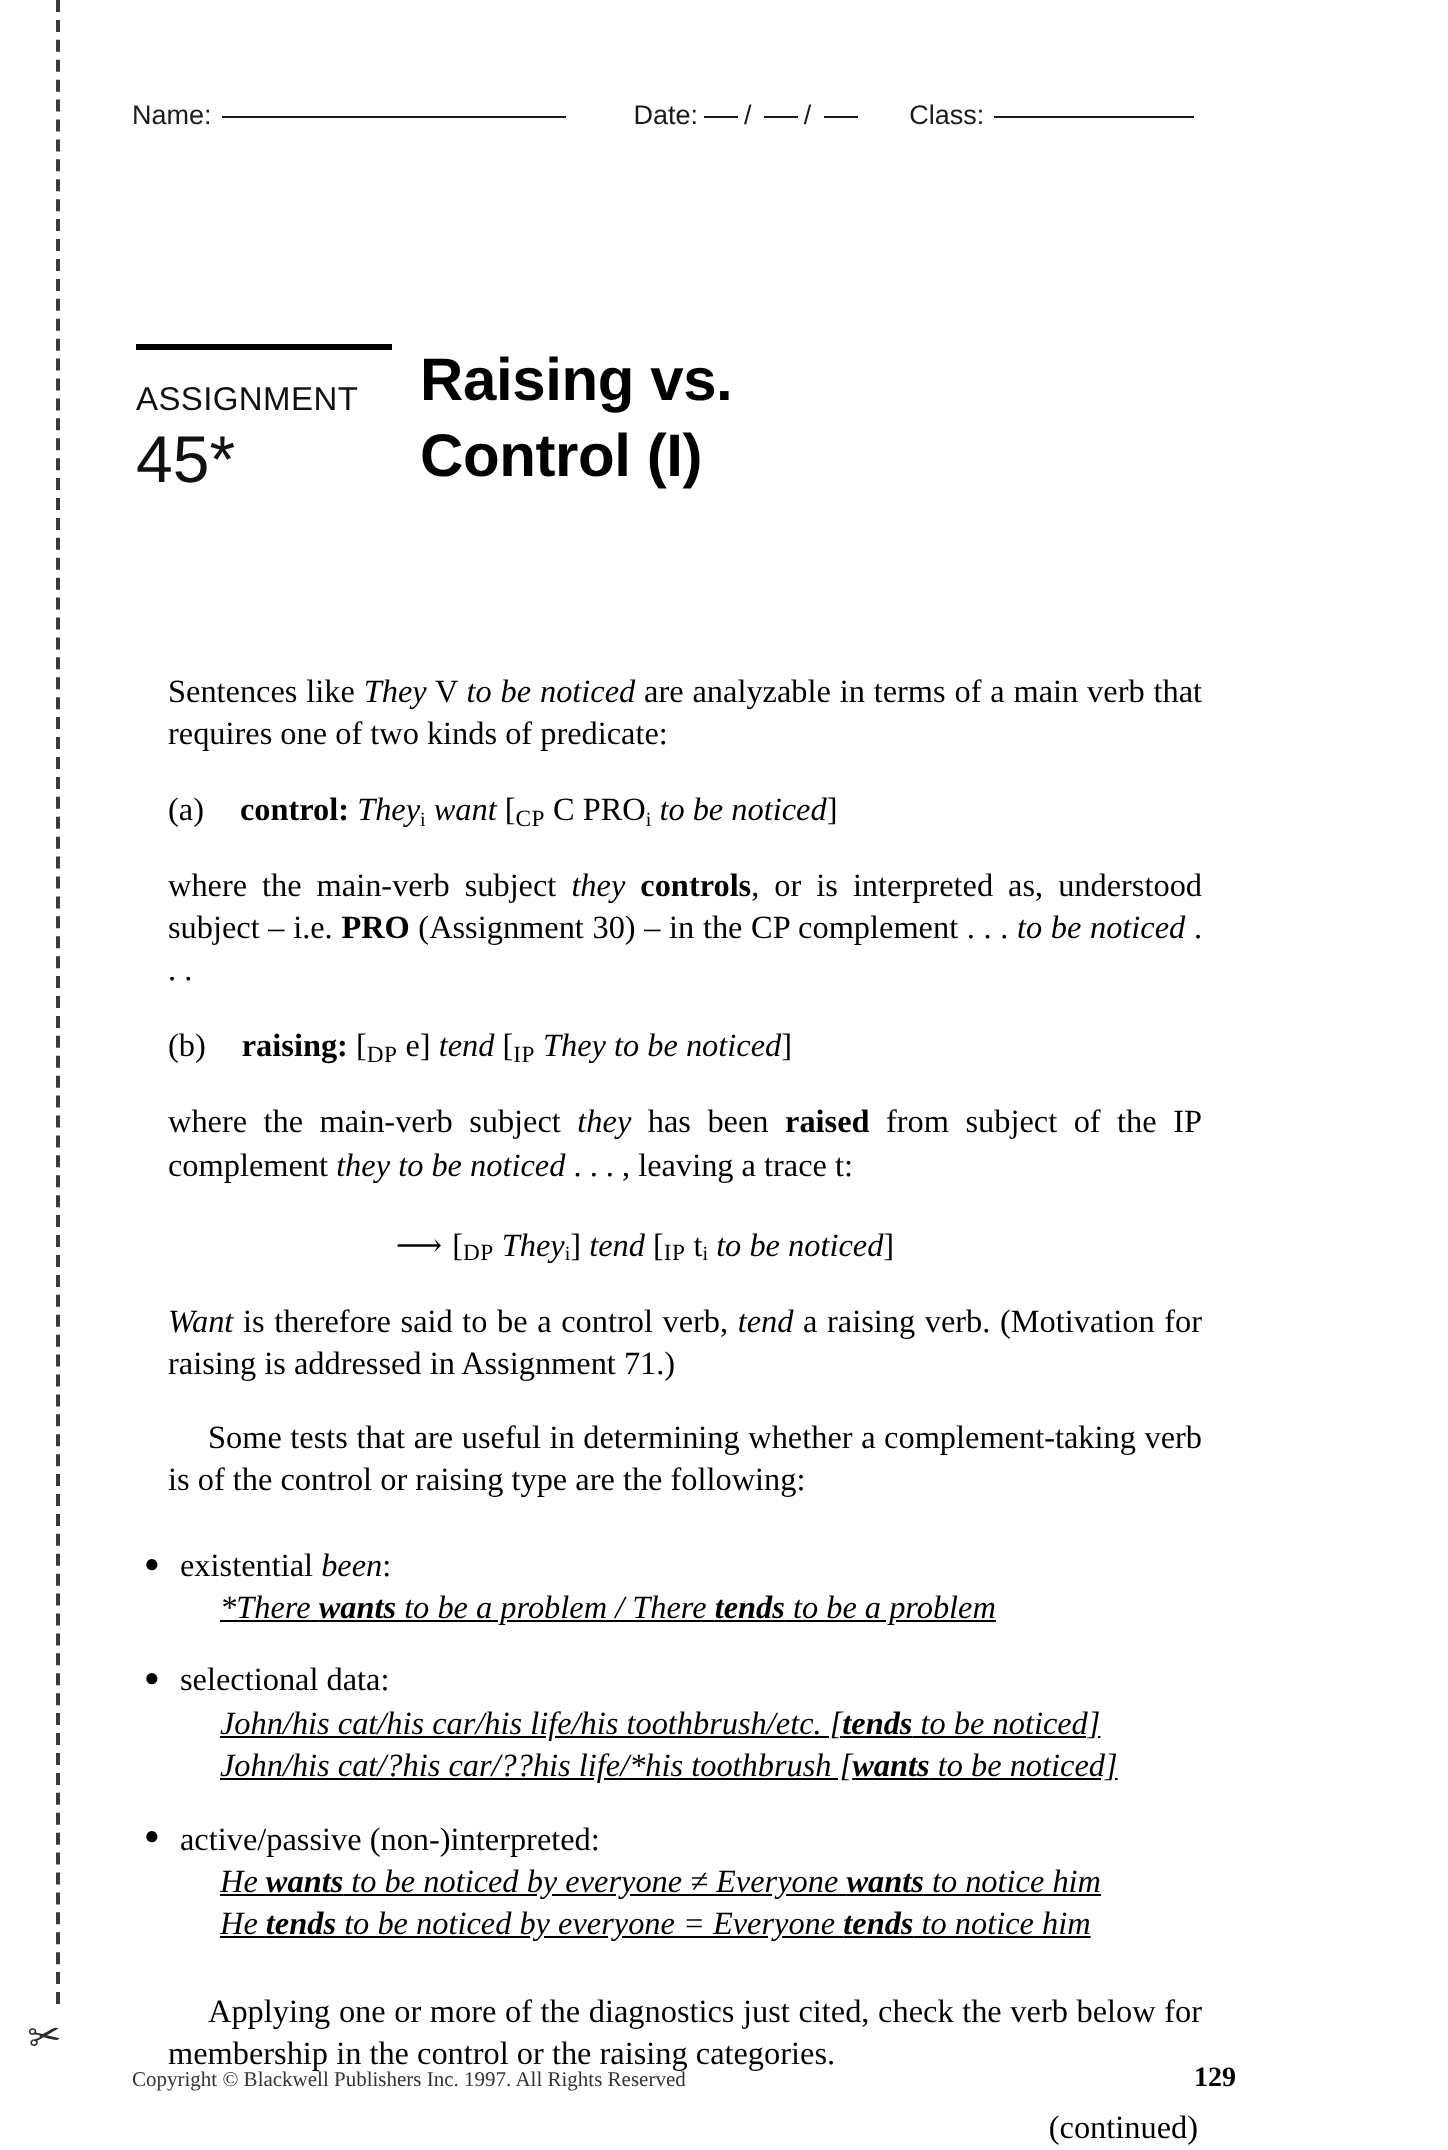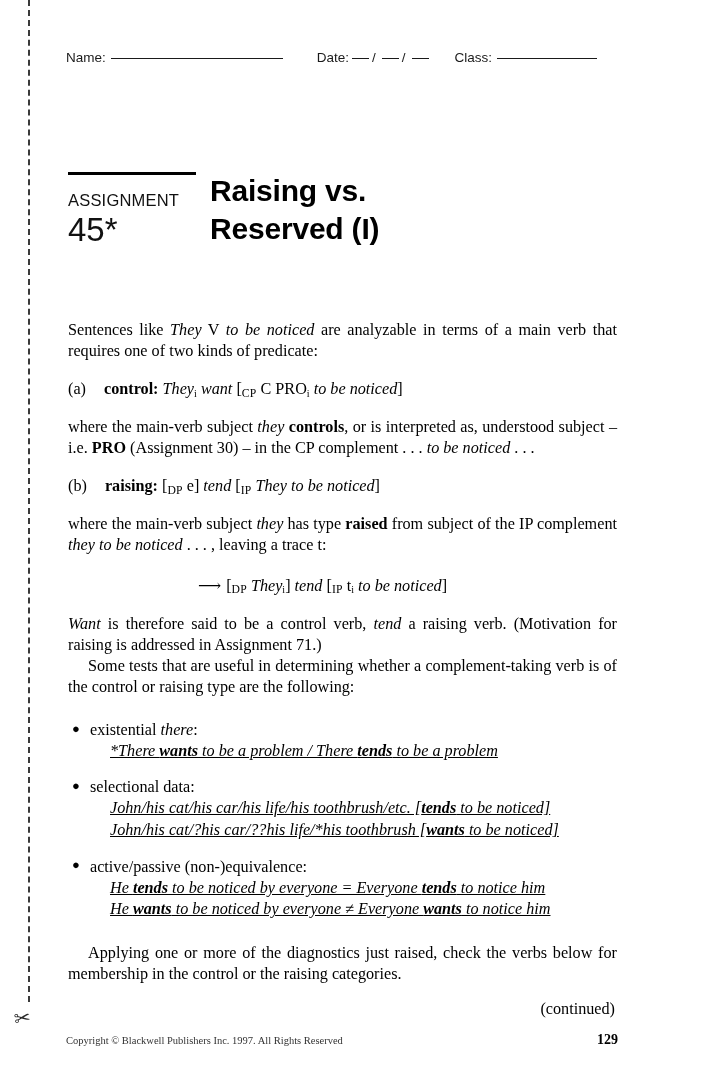--- a/index.html
+++ b/index.html
@@ -120,21 +120,21 @@
   
   .body {
     position: absolute;
     left: 68px;
     top: 320px;
     width: 549px;
     font-size: 16.2px;
     line-height: 1.30;
   }
   p {
-    margin: 0;
+    margin: 16px;
     text-align: justify;
   }
   .p-gap { margin-top: 17px; }
   .noindent { text-indent: 0; }
   .indent { text-indent: 20px; }
   .example {
     margin-top: 17px;
     text-align: left;
   }
   .ex-label { font-weight: normal; }
@@ -219,68 +219,68 @@
 
 <div class="titleblock">
   <div class="toprule"></div>
   <div class="title-grid">
     <div class="title-left">
       <div class="assignment-word">ASSIGNMENT</div>
       <div class="assignment-num">45*</div>
     </div>
     <div class="title-right">
       <div>Raising vs.</div>
-      <div>Reserved (I)</div>
+      <div>Control (I)</div>
     </div>
   </div>
 </div>
 
 <div class="body">
 
   <p class="noindent"><span>Sentences like </span><i>They</i><span> V </span><i>to be noticed</i><span> are analyzable in terms of a main verb that requires one of two kinds of predicate:</span></p>
 
   <p class="example"><span class="ex-label">(a)</span><span class="ex-kind">control:</span> <i>They</i><sub>i</sub> <i>want</i> <span>[</span><span class="cat">CP</span><span> C PRO</span><sub>i</sub> <i>to be noticed</i><span>]</span></p>
 
   <p class="p-gap noindent"><span>where the main-verb subject </span><i>they</i><span> </span><b>controls</b><span>, or is interpreted as, understood subject – i.e. </span><b>PRO</b><span> (Assignment 30) – in the CP complement . . . </span><i>to be noticed</i><span> . . .</span></p>
 
   <p class="example"><span class="ex-label">(b)</span><span class="ex-kind">raising:</span> <span>[</span><span class="cat">DP</span><span> e] </span><i>tend</i><span> [</span><span class="cat">IP</span> <i>They to be noticed</i><span>]</span></p>
 
-  <p class="p-gap noindent"><span>where the main-verb subject </span><i>they</i><span> has type </span><b>raised</b><span> from subject of the IP complement </span><i>they to be noticed</i><span> . . . , leaving a trace t:</span></p>
+  <p class="p-gap noindent"><span>where the main-verb subject </span><i>they</i><span> has been </span><b>raised</b><span> from subject of the IP complement </span><i>they to be noticed</i><span> . . . , leaving a trace t:</span></p>
 
   <p class="centered"><span class="arrow">⟶</span><span>[</span><span class="cat">DP</span> <i>They</i><sub>i</sub><span>] </span><i>tend</i><span> [</span><span class="cat">IP</span> <span>t</span><sub>i</sub> <i>to be noticed</i><span>]</span></p>
 
   <p class="p-gap noindent"><i>Want</i><span> is therefore said to be a control verb, </span><i>tend</i><span> a raising verb. (Motivation for raising is addressed in Assignment 71.)</span></p>
 
   <p class="indent">Some tests that are useful in determining whether a complement-taking verb is of the control or raising type are the following:</p>
 
   <div class="bullets">
 
     <div class="bullet-item">
       <span class="bullet-dot">●</span>
-      <div class="bullet-label"><span>existential </span><i>there</i><span>:</span></div>
+      <div class="bullet-label"><span>existential </span><i>been</i><span>:</span></div>
       <div class="bullet-ex"><i>*There </i><span class="bi">wants</span><i> to be a problem / There </i><span class="bi">tends</span><i> to be a problem</i></div>
     </div>
 
     <div class="bullet-item">
       <span class="bullet-dot">●</span>
       <div class="bullet-label"><span>selectional data:</span></div>
       <div class="bullet-ex"><i>John/his cat/his car/his life/his toothbrush/etc. [</i><span class="bi">tends</span><i> to be noticed]</i></div>
       <div class="bullet-ex"><i>John/his cat/?his car/??his life/*his toothbrush [</i><span class="bi">wants</span><i> to be noticed]</i></div>
     </div>
 
     <div class="bullet-item">
       <span class="bullet-dot">●</span>
-      <div class="bullet-label"><span>active/passive (non-)equivalence:</span></div>
+      <div class="bullet-label"><span>active/passive (non-)interpreted:</span></div>
+      <div class="bullet-ex"><i>He </i><span class="bi">wants</span><i> to be noticed by everyone ≠ Everyone </i><span class="bi">wants</span><i> to notice him</i></div>
       <div class="bullet-ex"><i>He </i><span class="bi">tends</span><i> to be noticed by everyone = Everyone </i><span class="bi">tends</span><i> to notice him</i></div>
-      <div class="bullet-ex"><i>He </i><span class="bi">wants</span><i> to be noticed by everyone ≠ Everyone </i><span class="bi">wants</span><i> to notice him</i></div>
     </div>
 
   </div>
 
-  <p class="tail indent">Applying one or more of the diagnostics just raised, check the verbs below for membership in the control or the raising categories.</p>
+  <p class="tail indent">Applying one or more of the diagnostics just cited, check the verb below for membership in the control or the raising categories.</p>
   <p class="continued">(continued)</p>
 
 </div>
 
 <div class="footer">
   <span>Copyright © Blackwell Publishers Inc. 1997. All Rights Reserved</span>
   <span class="pagenum">129</span>
 </div>
 
 </body></html>

